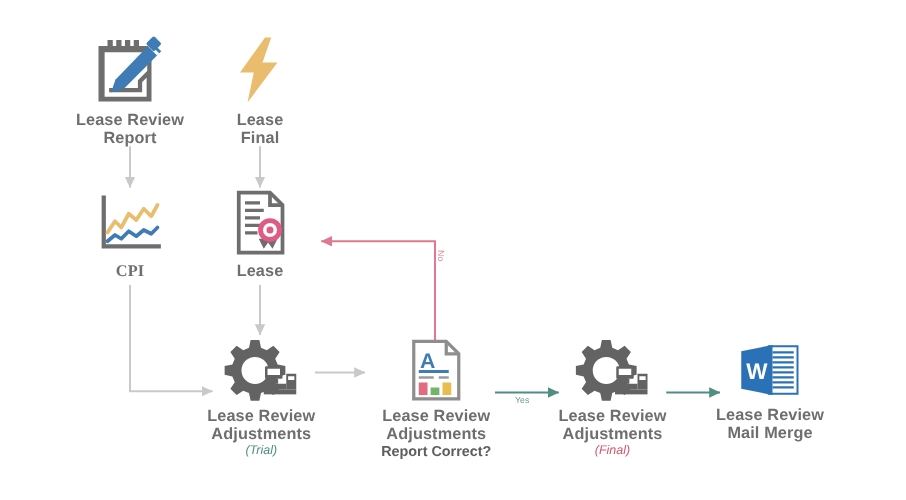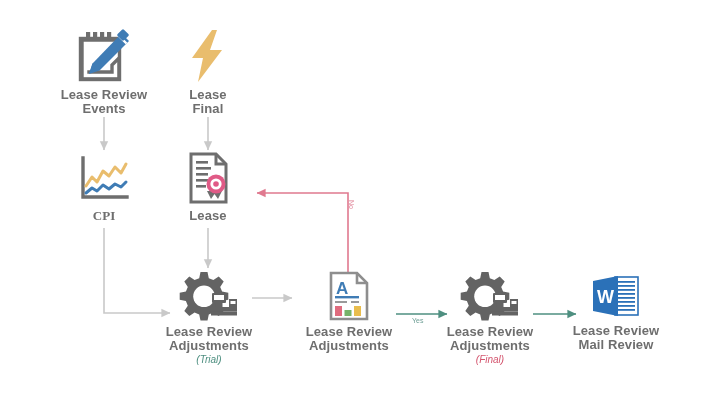--- a/index.html
+++ b/index.html
@@ -94,21 +94,21 @@
       <rect x="25" y="4" width="4.2" height="9" fill="#6e6e6e"></rect>
       <rect x="32" y="4" width="4.2" height="9" fill="#6e6e6e"></rect>
 
       <path d="M46.5,5.5 L54,13 L24.5,42.5 L14,46 L17.5,35.5 Z" fill="#3f7cb5"></path>
       <path d="M44,8 L51.5,15.5" stroke="#ffffff" stroke-width="2.4"></path>
       <path d="M14,46 L17.5,35.5 L20.5,38.5 Z" fill="#3f7cb5"></path>
       <rect x="43.5" y="2.5" width="9" height="9" rx="1.4" fill="#3f7cb5" transform="rotate(45 48 7)"></rect>
     </svg>
   </span>
   <div class="label">Lease Review</div>
-  <div class="label">Events</div>
+  <div class="label">Report</div>
 </div>
 
 <div class="node" style="left:158px;top:28px;width:100px;">
   <span class="icon">
     <svg width="44" height="56" viewBox="0 0 44 56" xmlns="http://www.w3.org/2000/svg">
       <path d="M26,2 L6,30 L17,30 L12,54 L36,22 L24,22 L31,2 Z" fill="#e9bd6d"></path>
     </svg>
   </span>
   <div class="label">Lease</div>
   <div class="label">Final</div>
@@ -188,20 +188,21 @@
       <rect x="10" y="30" width="12" height="2" fill="#9a9a9a"></rect>
       <rect x="26" y="30" width="8" height="2" fill="#9a9a9a"></rect>
 
       <rect x="10" y="35" width="7" height="10" fill="#e06c7e"></rect>
       <rect x="19.5" y="39" width="7" height="6" fill="#76b36a"></rect>
       <rect x="29" y="35" width="7" height="10" fill="#e9bd4d"></rect>
     </svg>
   </span>
   <div class="label">Lease Review</div>
   <div class="label">Adjustments</div>
+  <div class="question">Report Correct?</div>
 </div>
 
 <div class="node" style="left:431px;top:271px;width:118px;">
   <span class="icon">
     <svg width="62" height="50" viewBox="0 0 62 50" xmlns="http://www.w3.org/2000/svg">
       <path d="M22.5,1 L29.5,1 L30.8,7.2 L35.4,9.1 L40.7,5.6 L45.7,10.6 L42.2,15.9
                L44.1,20.5 L50.3,21.8 L50.3,28.8 L44.1,30.1 L42.2,34.7 L45.7,40
                L40.7,45 L35.4,41.5 L30.8,43.4 L29.5,49.6 L22.5,49.6 L21.2,43.4
                L16.6,41.5 L11.3,45 L6.3,40 L9.8,34.7 L7.9,30.1 L1.7,28.8 L1.7,21.8
                L7.9,20.5 L9.8,15.9 L6.3,10.6 L11.3,5.6 L16.6,9.1 L21.2,7.2 Z" fill="#636363"></path>
@@ -234,14 +235,14 @@
         <rect x="28" y="27" width="17" height="1.8"></rect>
         <rect x="28" y="31" width="17" height="1.8"></rect>
         <rect x="28" y="35" width="17" height="1.8"></rect>
       </g>
 
       <path d="M3,7 L28,2 L28,42 L3,37 Z" fill="#2b71b8"></path>
       <text x="7" y="29" font-family="Liberation Sans, sans-serif" font-size="18" font-weight="bold" fill="#ffffff">W</text>
     </svg>
   </span>
   <div class="label">Lease Review</div>
-  <div class="label">Mail Review</div>
+  <div class="label">Mail Merge</div>
 </div>
 
 </body></html>

